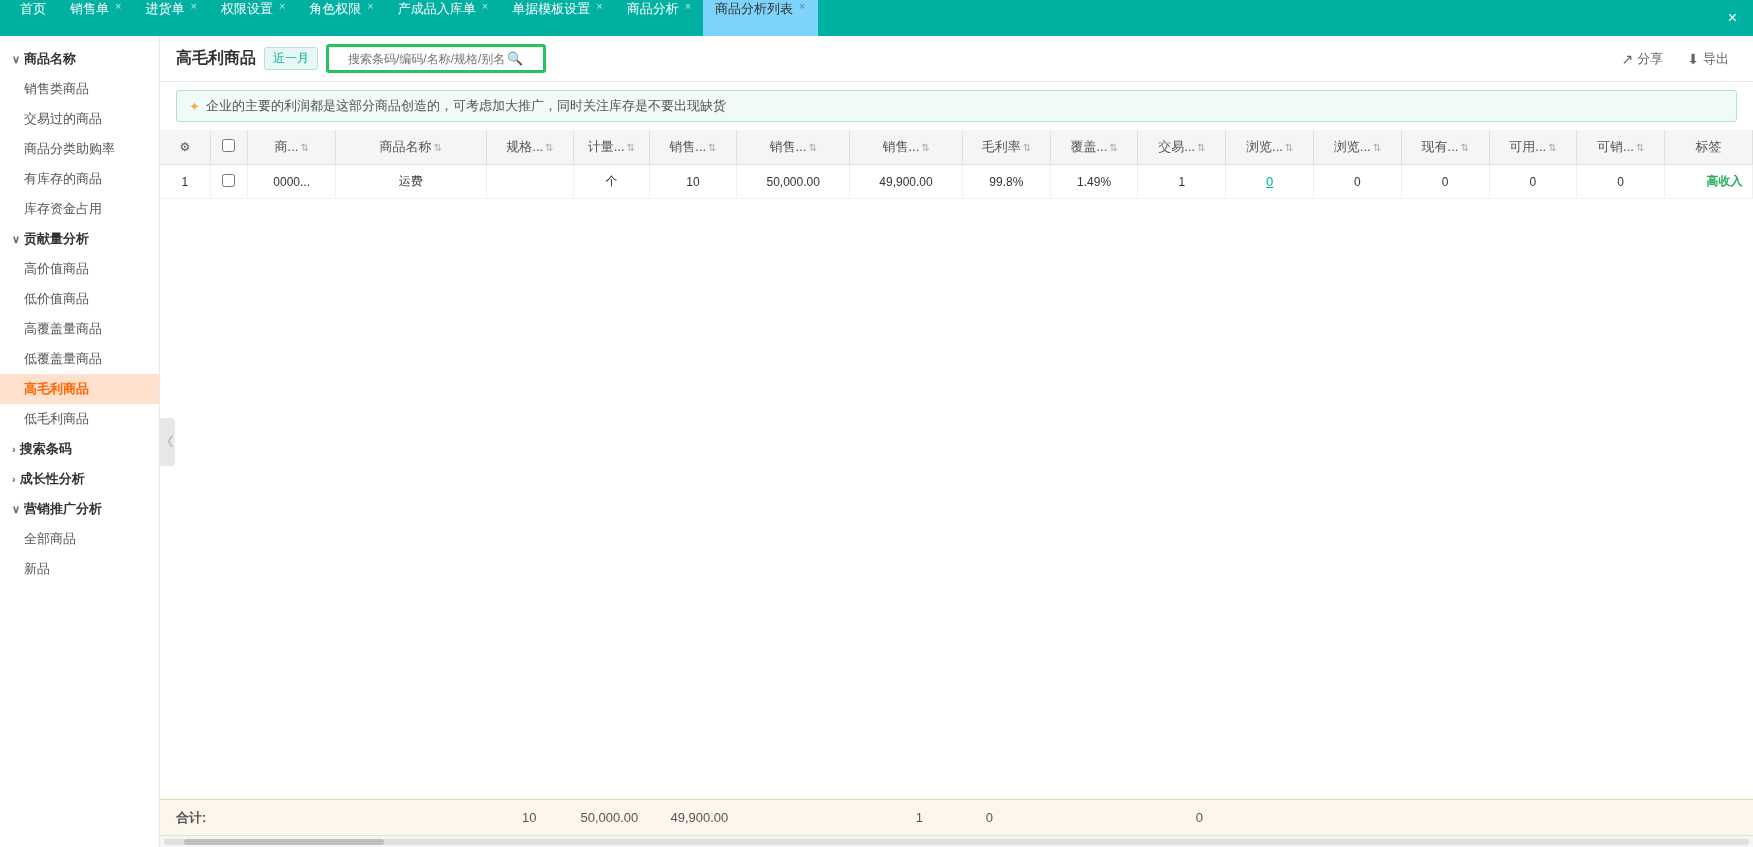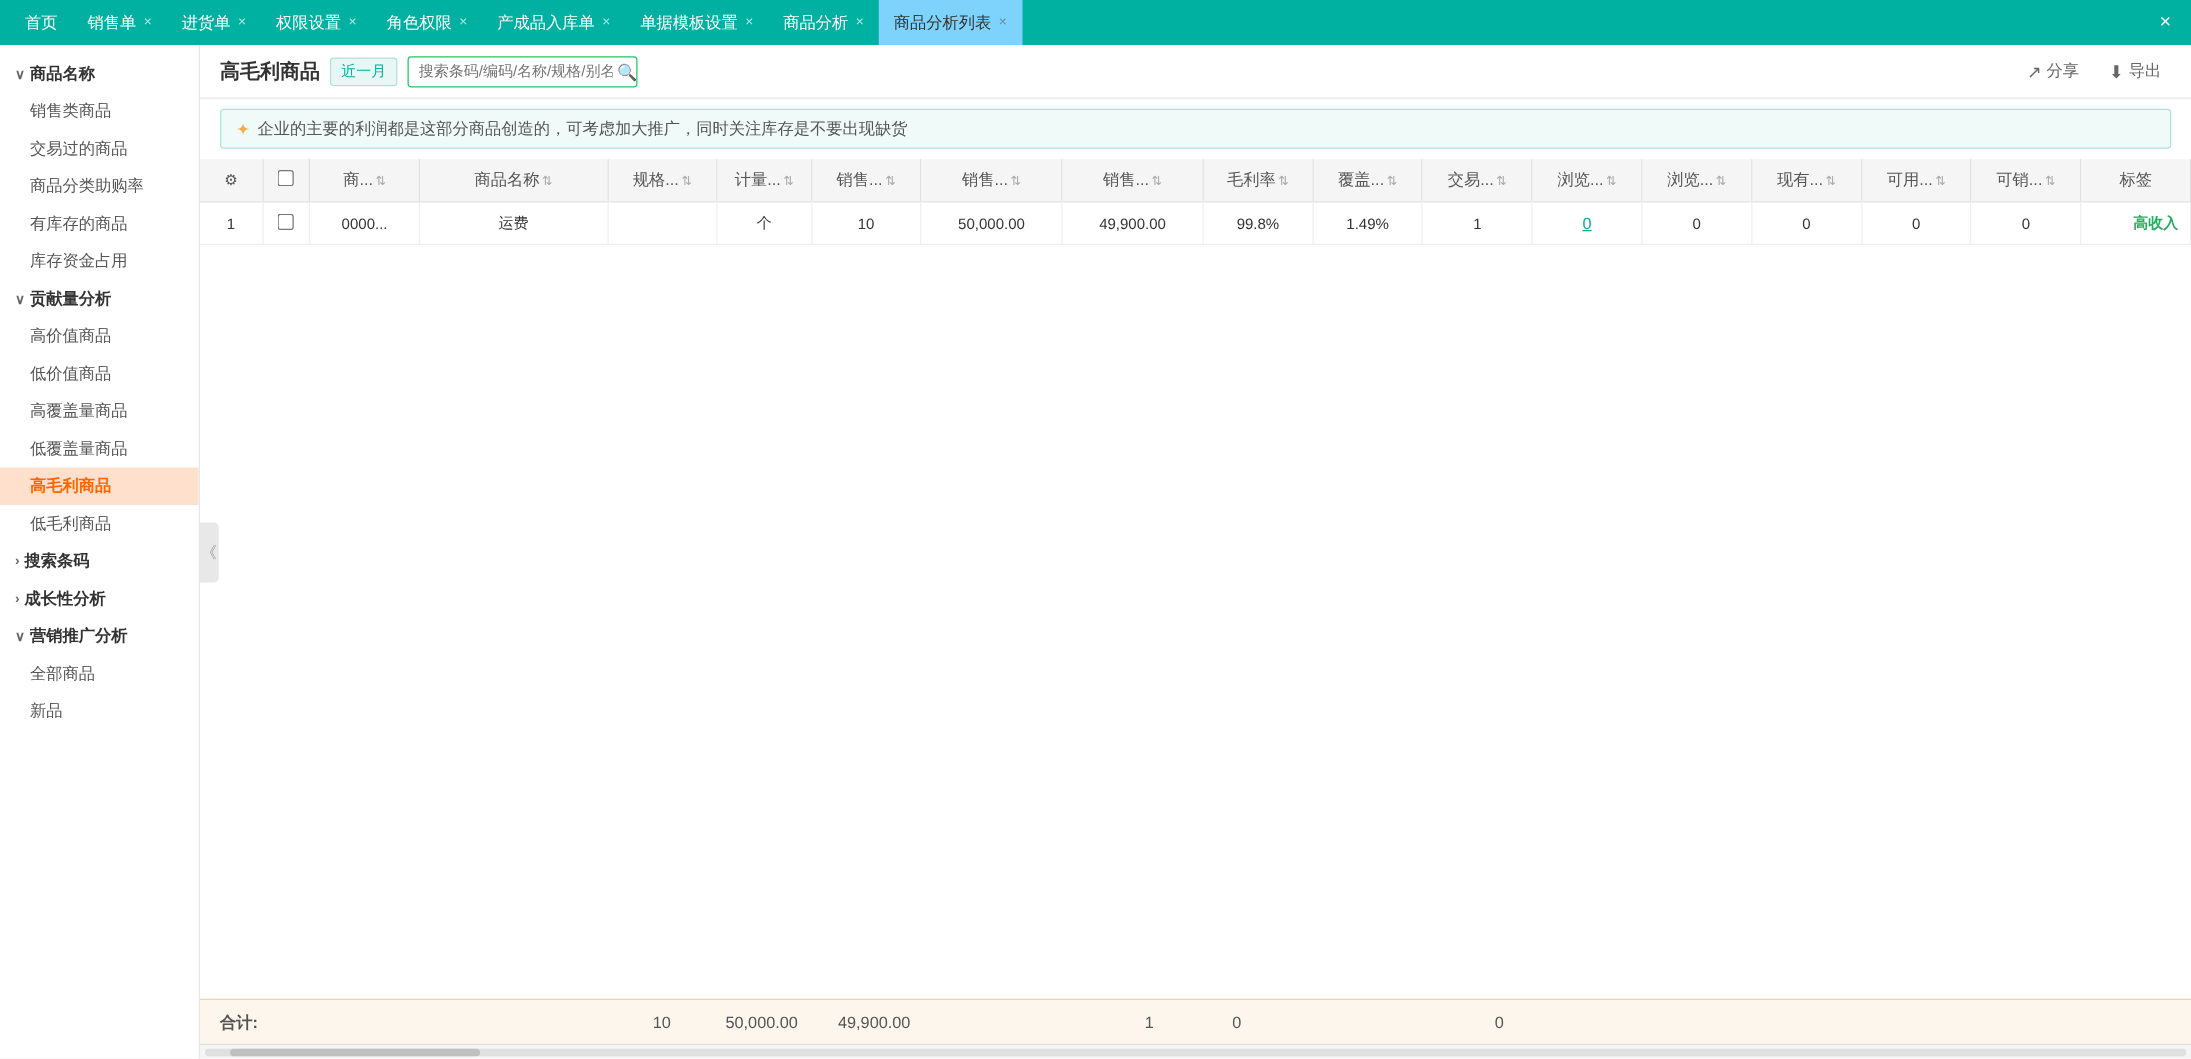--- a/index.html
+++ b/index.html
@@ -11,21 +11,21 @@
       display: flex;
       align-items: center;
       height: 36px;
       padding: 0 8px;
       color: #fff;
     }
     .top-nav .nav-item {
       padding: 0 12px;
       height: 36px;
       display: flex;
-      align-items: center;
+      align-items: flex-start;
       cursor: pointer;
       white-space: nowrap;
       font-size: 13px;
       position: relative;
     }
     .top-nav .nav-item.active {
       background: #7dd3fc;
       color: #333;
     }
     .top-nav .nav-item .close-btn {
@@ -131,24 +131,24 @@
     .filter-btn {
       background: #e8f7f5;
       color: #00b0a0;
       border: 1px solid #b2e0db;
       border-radius: 3px;
       padding: 2px 8px;
       cursor: pointer;
       font-size: 12px;
     }
     .search-box {
-      border: 1px solid #22c55e;
+      border: 3px solid #22c55e;
       border-radius: 3px;
-      padding: 4px 8px;
-      width: 184px;
+      padding: 4px 19px;
+      width: 220px;
       font-size: 12px;
       color: #999;
       display: flex;
       align-items: center;
       gap: 4px;
     }
     .search-box input {
       border: none;
       outline: none;
       width: 180px;

